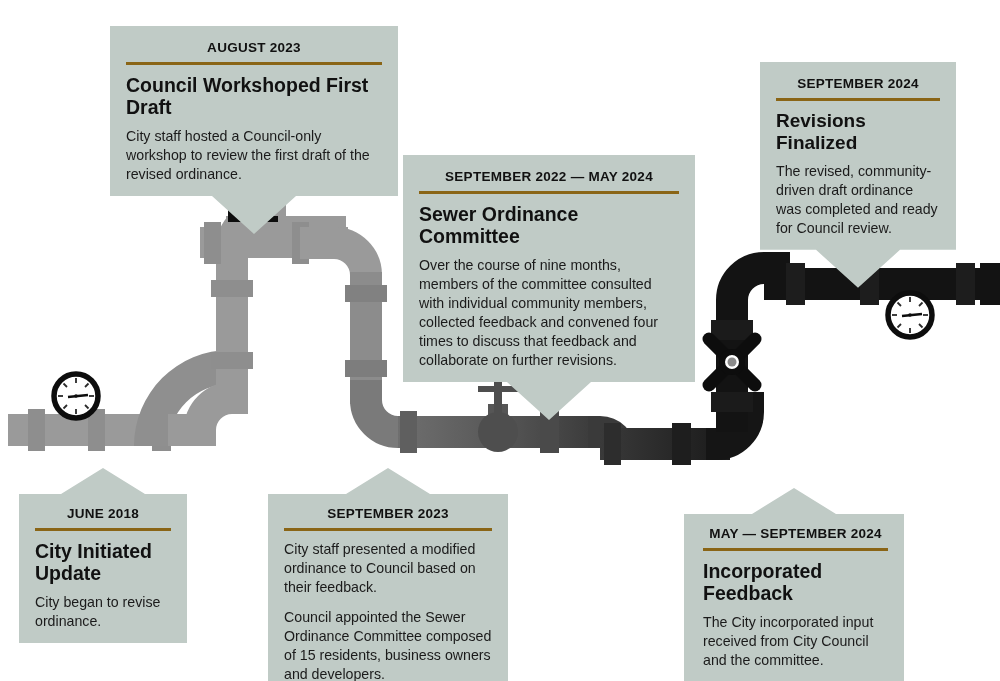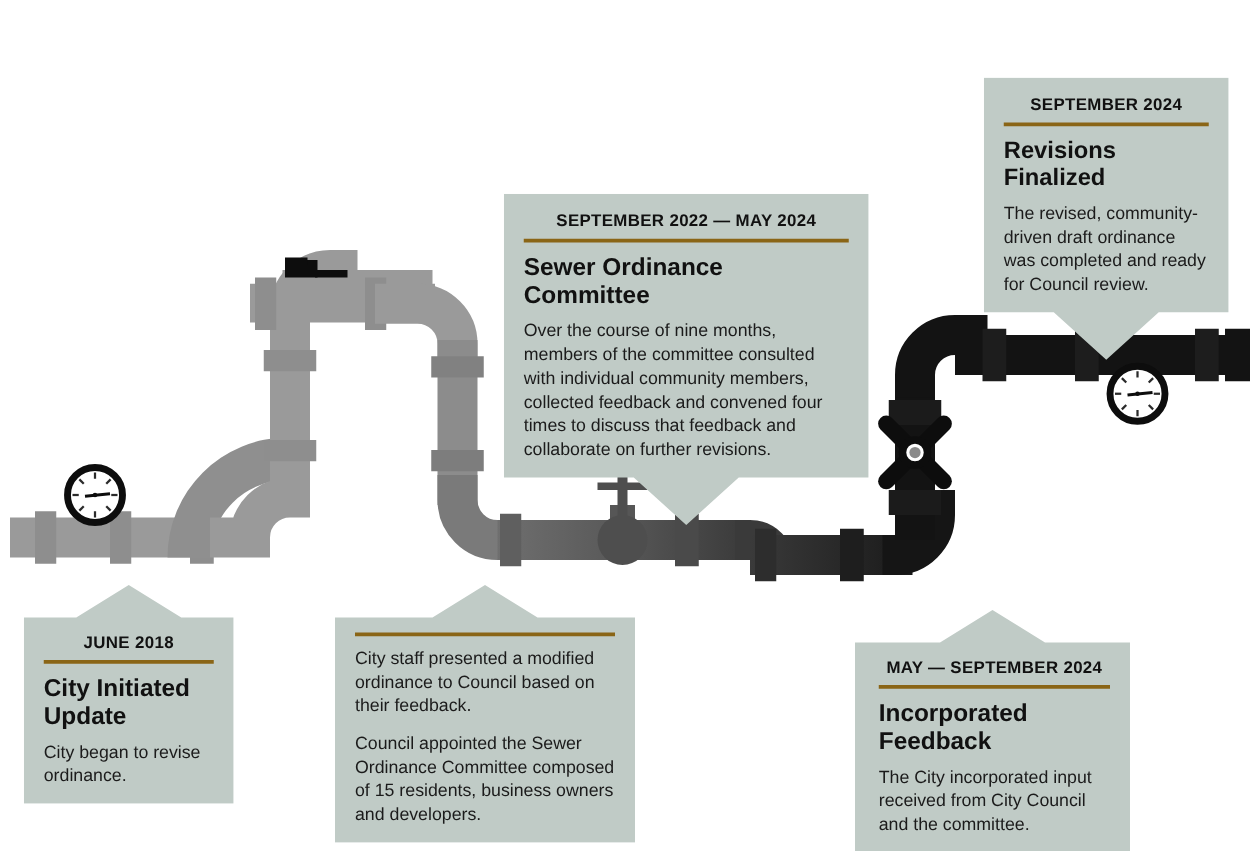--- a/index.html
+++ b/index.html
@@ -86,21 +86,21 @@
     font-size: 14.2px;
     line-height: 1.34;
     color: #1b1b1b;
     margin: 0 0 11px 0;
   }
   .callout p.body:last-child { margin-bottom: 0; }
 
   
   #callout-aug2023   { left: 110px; top: 26px;  width: 288px; }
   #callout-sep2023-may2024 { left: 403px; top: 155px; width: 292px; }
-  #callout-sep2024   { left: 760px; top: 62px;  width: 196px; margin-left: 27px; }
+  #callout-sep2024   { left: 760px; top: 62px;  width: 196px; }
 
   #callout-jun2023   { left: 19px;  top: 468px; width: 168px; }
   #callout-sep2023   { left: 268px; top: 468px; width: 240px; }
   #callout-may-sep2024 { left: 684px; top: 488px; width: 220px; padding-left: 19px; }
 
   
   #callout-sep2024 .headline { font-size: 19px; }
 </style>
 </head>
 <body>
@@ -254,20 +254,26 @@
         <line x1="897.5" y1="302.5" x2="901" y2="306"></line>
         <line x1="919" y1="324" x2="922.5" y2="327.5"></line>
         <line x1="922.5" y1="302.5" x2="919" y2="306"></line>
         <line x1="901" y1="324" x2="897.5" y2="327.5"></line>
       </g>
       <line x1="902" y1="316" x2="922" y2="314" stroke="#0d0d0d" stroke-width="2.4"></line>
       <circle cx="910" cy="315" r="1.8" fill="#0d0d0d"></circle>
     </g>
   </svg>
 
+  <div class="callout tail-down" id="callout-aug2023">
+    <div class="date">AUGUST 2023</div>
+    <div class="rule"></div>
+    <div class="headline">Council Workshoped First Draft</div>
+    <p class="body">City staff hosted a Council-only workshop to review the first draft of the revised ordinance.</p>
+  </div>
 
   <div class="callout tail-down" id="callout-sep2023-may2024">
     <div class="date">SEPTEMBER 2022 — MAY 2024</div>
     <div class="rule"></div>
     <div class="headline">Sewer Ordinance Committee</div>
     <p class="body">Over the course of nine months, members of the committee consulted with individual community members, collected feedback and convened four times to discuss that feedback and collaborate on further revisions.</p>
   </div>
 
   <div class="callout tail-down" id="callout-sep2024">
     <div class="date">SEPTEMBER 2024</div>
@@ -277,20 +283,21 @@
   </div>
 
   <div class="callout tail-up" id="callout-jun2023">
     <div class="date">JUNE 2018</div>
     <div class="rule"></div>
     <div class="headline">City Initiated Update</div>
     <p class="body">City began to revise ordinance.</p>
   </div>
 
   <div class="callout tail-up" id="callout-sep2023">
+    <div class="date">SEPTEMBER 2023</div>
     <div class="rule"></div>
     <p class="body">City staff presented a modified ordinance to Council based on their feedback.</p>
     <p class="body">Council appointed the Sewer Ordinance Committee composed of 15 residents, business owners and developers.</p>
   </div>
 
   <div class="callout tail-up" id="callout-may-sep2024">
     <div class="date">MAY — SEPTEMBER 2024</div>
     <div class="rule"></div>
     <div class="headline">Incorporated Feedback</div>
     <p class="body">The City incorporated input received from City Council and the committee.</p>

